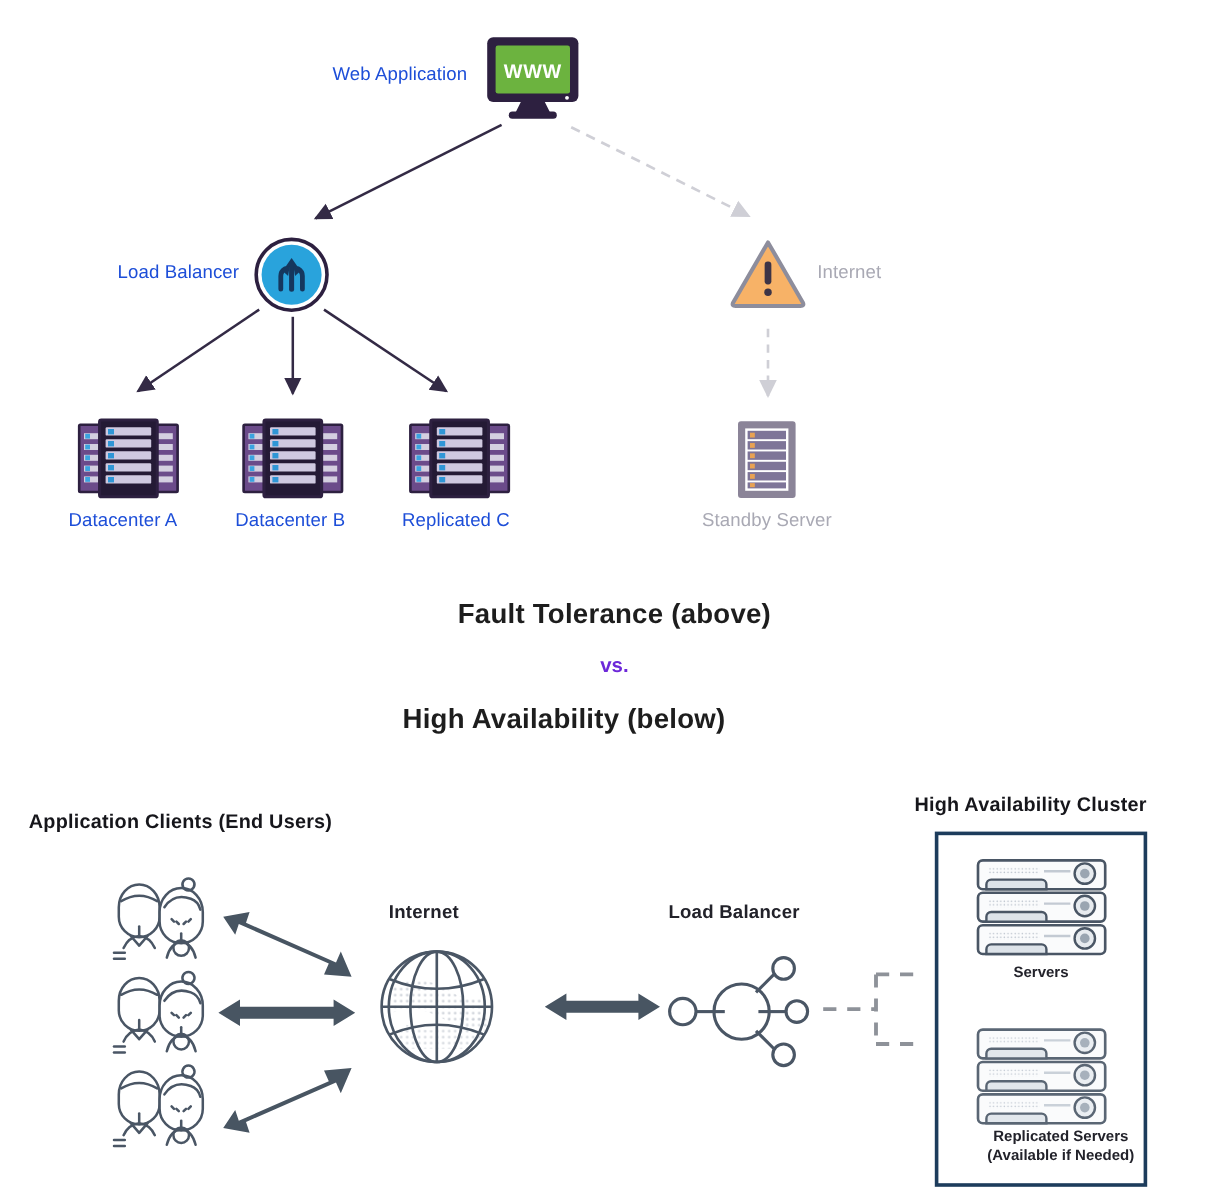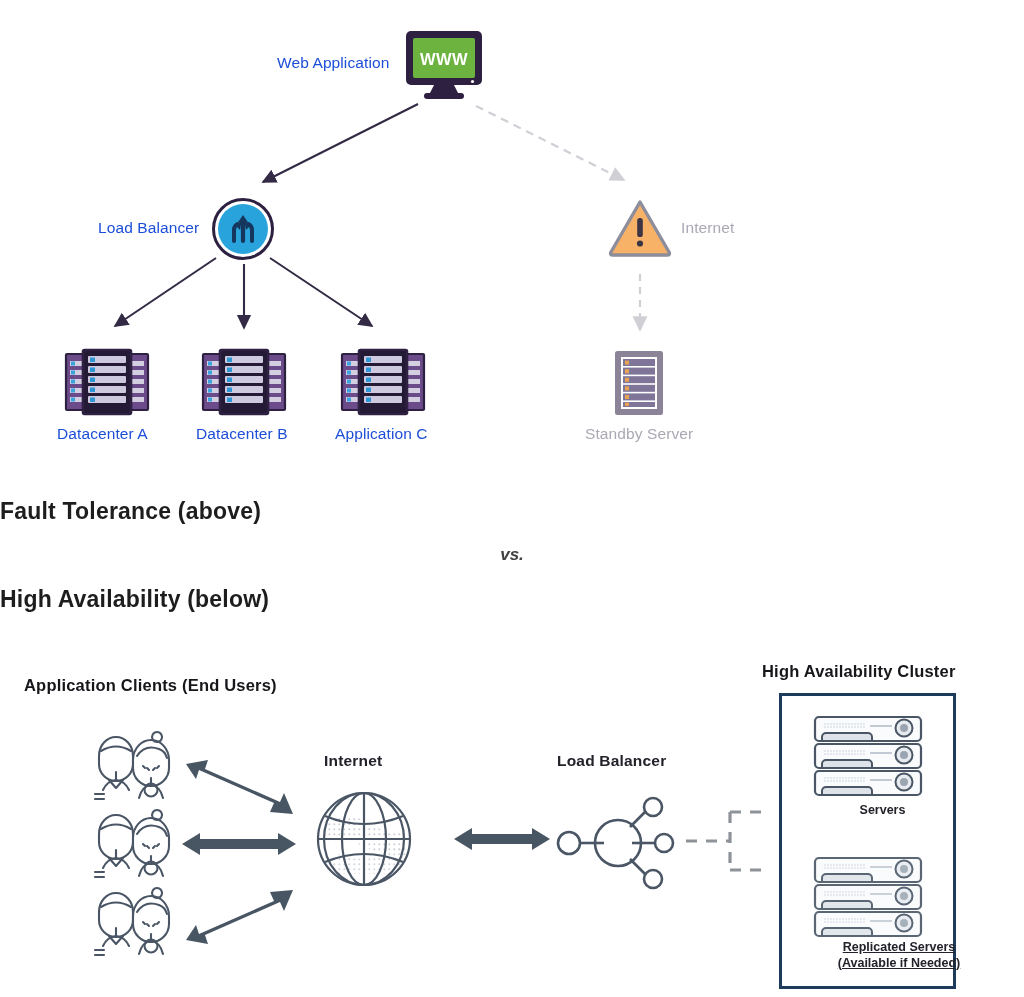--- a/index.html
+++ b/index.html
@@ -16,40 +16,40 @@
     font-family:"Liberation Sans", sans-serif;
     font-size:15.5px;color:#1d4ed8;white-space:nowrap;letter-spacing:.1px;
   }
   .lbl-ft-muted{
     font-family:"Liberation Sans", sans-serif;
     font-size:15.5px;color:#a9a9b4;white-space:nowrap;letter-spacing:.1px;
   }
   .center-title{
     font-family:"Liberation Sans", sans-serif;
     font-weight:bold;font-size:23px;color:#1d1d1d;white-space:nowrap;
-    text-align:left;letter-spacing:.2px;
+    text-align:center;letter-spacing:.2px;
   }
   .center-vs{
     font-family:"Liberation Sans", sans-serif;
-    font-weight:bold;font-size:17px;color:#404040;text-align:center;font-style:italic;
+    font-weight:bold;font-size:17px;color:#6d28d9;text-align:center;
   }
   .lbl-ha-hdr{
     font-family:"Liberation Sans", sans-serif;
     font-weight:bold;font-size:16.5px;color:#16161b;white-space:nowrap;
     letter-spacing:.2px;
   }
   .lbl-ha{
     font-family:"Liberation Sans", sans-serif;
     font-weight:bold;font-size:15.5px;color:#22222a;white-space:nowrap;
     letter-spacing:.2px;
   }
   .lbl-ha-sm{
     font-family:"Liberation Sans", sans-serif;
     font-weight:bold;font-size:12.5px;color:#22222a;
-    text-align:center;line-height:1.25;white-space:nowrap;margin-left:15px;
+    text-align:center;line-height:1.25;white-space:nowrap;
   }
 
   .cluster-box{
     position:absolute;border:3px solid #1d3c5c;background:#ffffff;
     box-sizing:border-box;
   }
 </style>
 </head>
 <body>
 
@@ -307,21 +307,21 @@
       <rect x="11" y="27.8" width="4" height="4"></rect>
         <rect x="11" y="36.4" width="4" height="4"></rect>
       <rect x="11" y="45" width="4" height="4"></rect>
         <rect x="11" y="52.6" width="4" height="3.4"></rect>
     </g>
   </svg>
 </div>
 
 <div class="abs lbl-ft" style="left:57px;top:425px;">Datacenter A</div>
 <div class="abs lbl-ft" style="left:196px;top:425px;">Datacenter B</div>
-<div class="abs lbl-ft" style="left:335px;top:425px;">Application C</div>
+<div class="abs lbl-ft" style="left:335px;top:425px;">Replicated C</div>
 <div class="abs lbl-ft-muted" style="left:585px;top:425px;">Standby Server</div>
 
 <div class="abs center-title" style="left:0;top:498px;width:1024px;">Fault Tolerance (above)</div>
 <div class="abs center-vs" style="left:0;top:545px;width:1024px;">vs.</div>
 <div class="abs center-title" style="left:0;top:586px;width:940px;">High Availability (below)</div>
 
 <div class="abs lbl-ha-hdr" style="left:24px;top:676px;">Application Clients (End Users)</div>
 
 <div class="abs lbl-ha-hdr" style="left:762px;top:662px;text-align:center;">High Availability Cluster</div>
 
@@ -545,16 +545,16 @@
       <rect x="3" y="3" width="106" height="24" rx="4" fill="#fafbfc" stroke="#5a6674" stroke-width="2.2"></rect>
       <rect x="12" y="9" width="42" height="6" fill="url(#vent2)"></rect>
       <line x1="58" y1="12" x2="80" y2="12" stroke="#cad1d9" stroke-width="2"></line>
       <circle cx="92" cy="14" r="8.5" fill="#eaeef2" stroke="#5a6674" stroke-width="2"></circle>
       <circle cx="92" cy="14" r="4" fill="#a7b1bc"></circle>
       <path d="M14 19 h42 a4 4 0 0 1 4 4 v4 H10 v-4 a4 4 0 0 1 4 -4 z" fill="#e2e7ec" stroke="#5a6674" stroke-width="2"></path>
     </g>
   </svg>
 </div>
 
-<div class="abs lbl-ha-sm" style="left:779px;top:940px;width:210px;text-decoration:underline;">
+<div class="abs lbl-ha-sm" style="left:779px;top:940px;width:210px;">
   <div>Replicated Servers</div>
   <div>(Available if Needed)</div>
 </div>
 
 </body></html>

